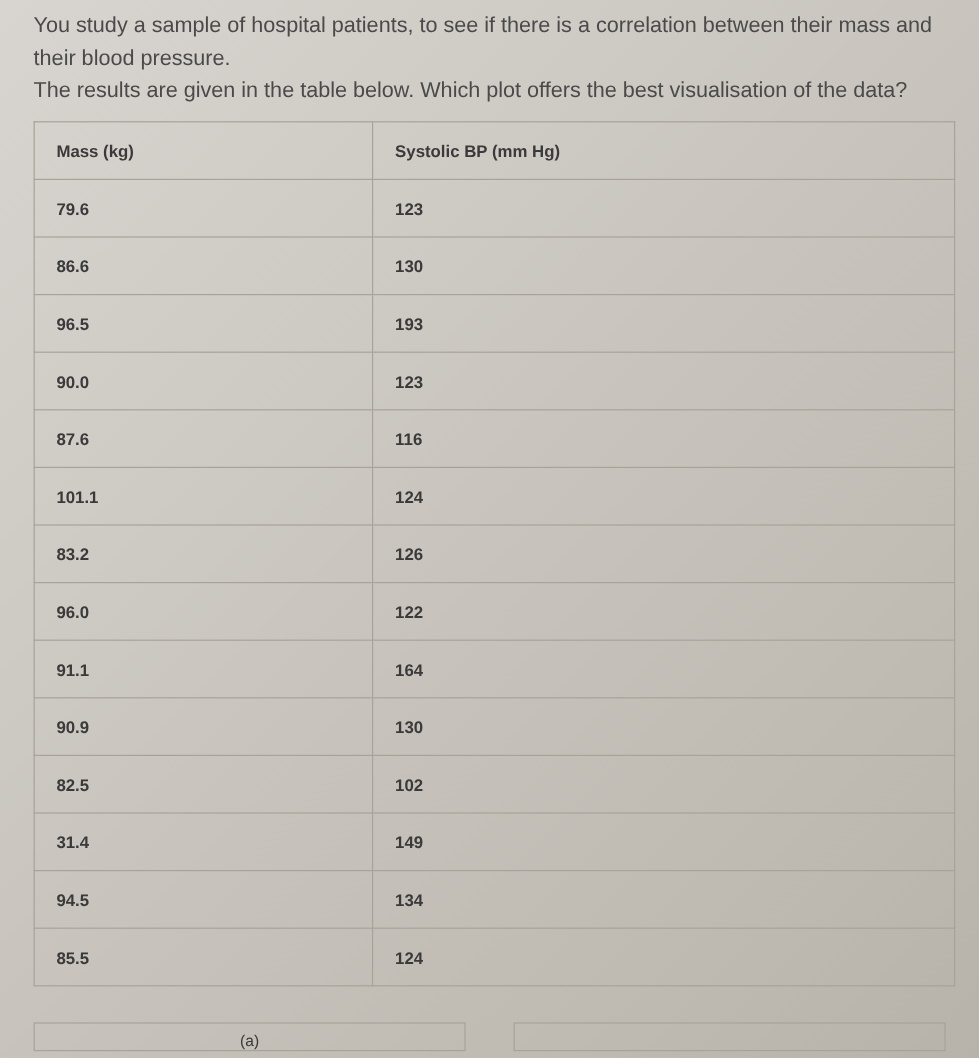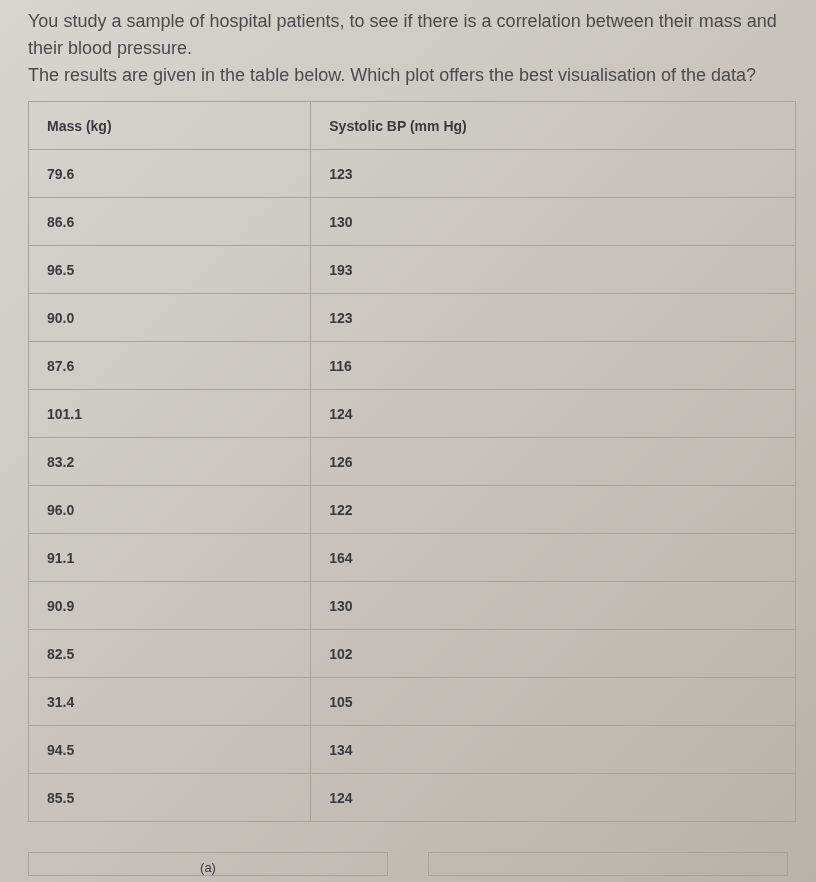--- a/index.html
+++ b/index.html
@@ -119,21 +119,21 @@
       <tr>
         <td>90.9</td>
         <td>130</td>
       </tr>
       <tr>
         <td>82.5</td>
         <td>102</td>
       </tr>
       <tr>
         <td>31.4</td>
-        <td>105</td>
+        <td>149</td>
       </tr>
       <tr>
         <td>94.5</td>
         <td>134</td>
       </tr>
       <tr>
         <td>85.5</td>
         <td>124</td>
       </tr>
     </tbody>

